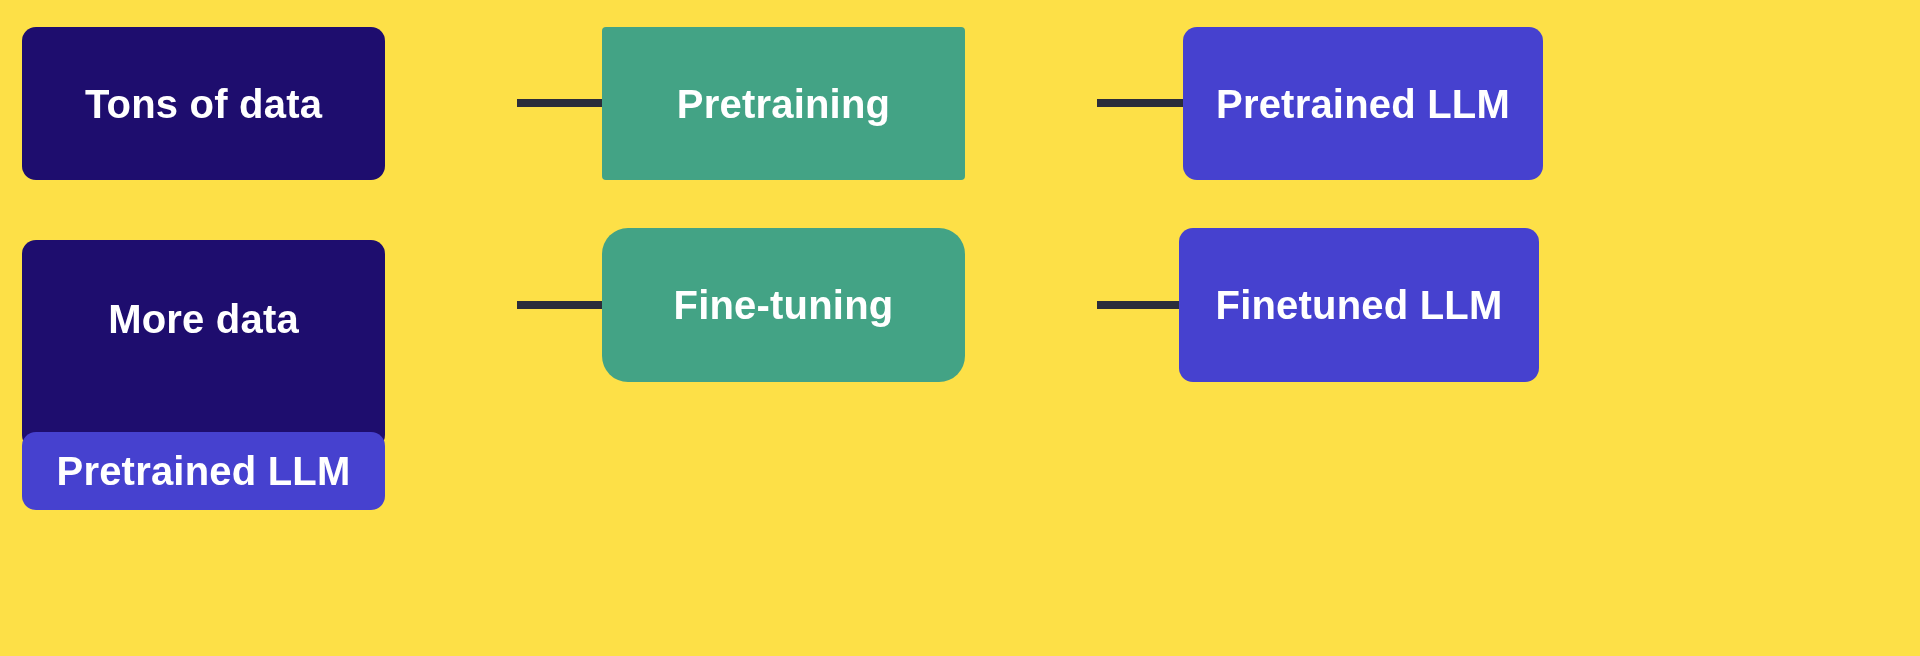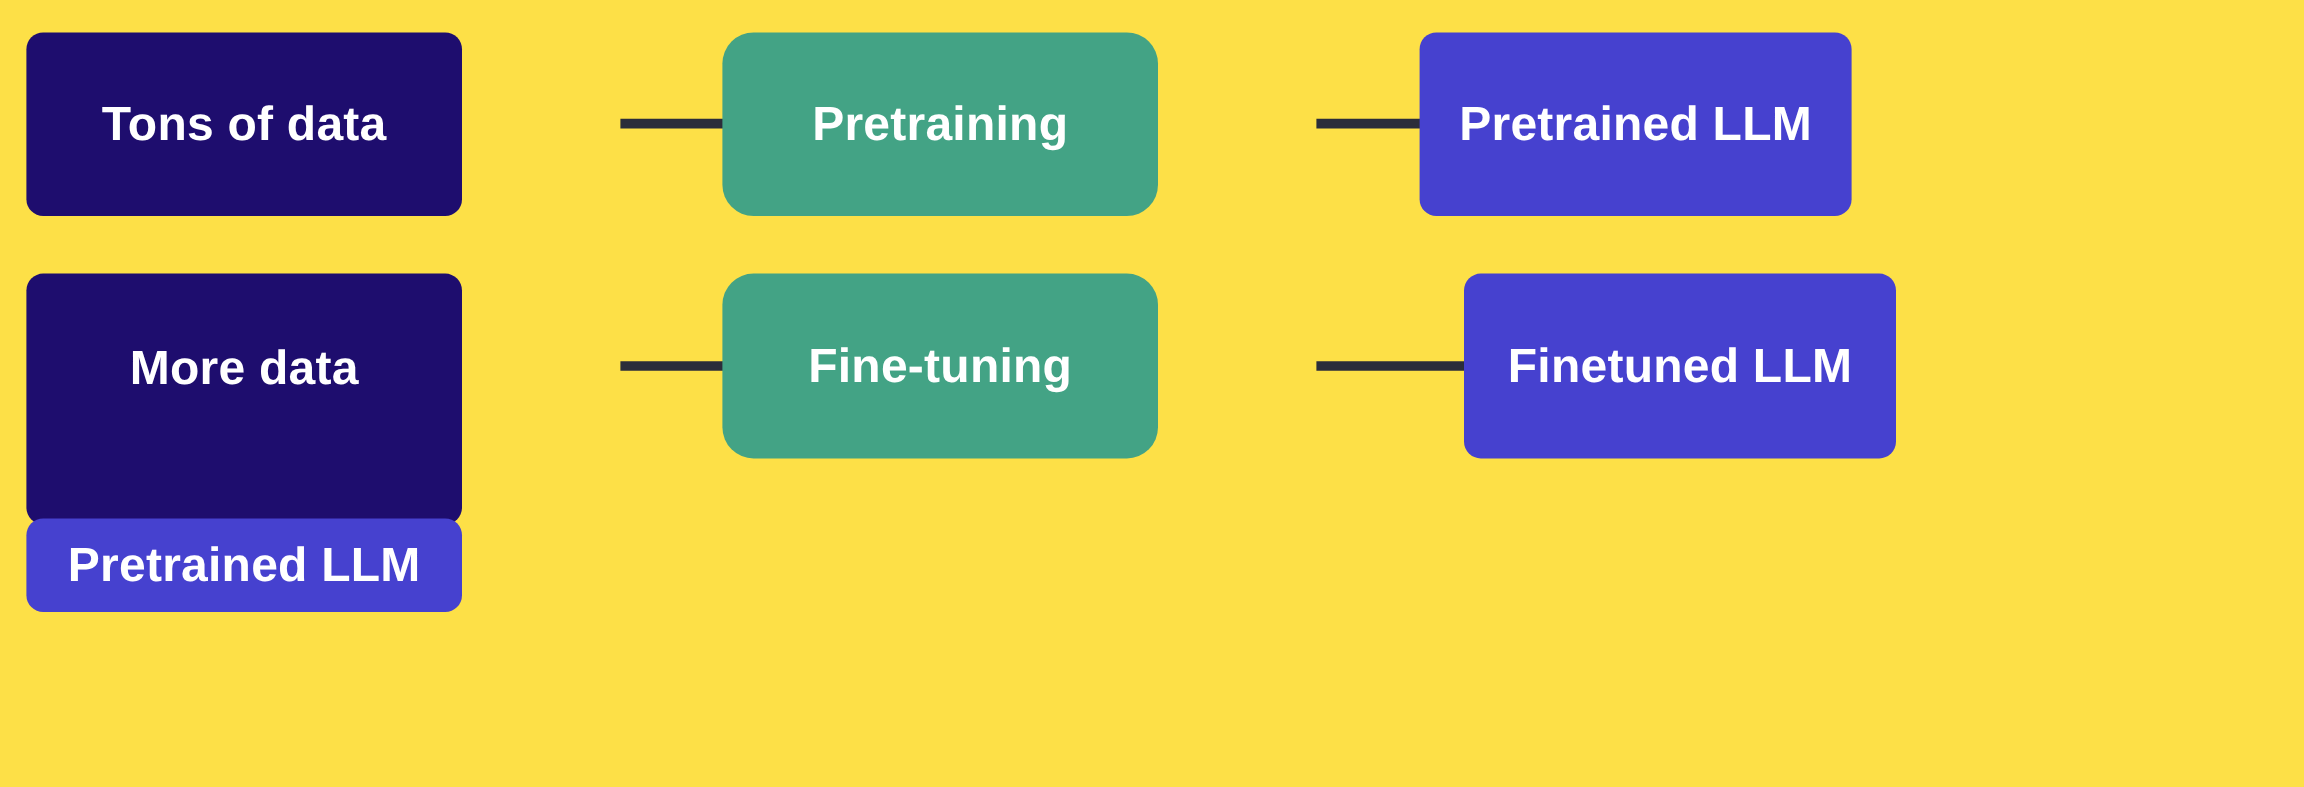--- a/index.html
+++ b/index.html
@@ -46,41 +46,41 @@
     left: 22px;  top: 27px;
     width: 363px; height: 153px;
     background: #1e0d6e;
     border-radius: 14px;
     font-size: 40px;
   }
   .n-pretraining {
     left: 602px; top: 27px;
     width: 363px; height: 153px;
     background: #43a385;
-    border-radius: 26px;
+    border-radius: 4px;
     font-size: 40px;
   }
   .n-pretrained-llm-top {
     left: 1183px; top: 27px;
     width: 360px; height: 153px;
     background: #4641cf;
     border-radius: 14px;
     font-size: 40px;
   }
 
   
   .stack {
     position: absolute;
     left: 22px;
     top: 228px;
     width: 363px;
     height: 282px;
   }
   .n-more-data {
-    left: 0; top: 0;
+    left: 0; top: 12px;
     width: 363px; height: 209px;
     background: #1e0d6e;
     border-radius: 14px;
     font-size: 40px;
     padding-bottom: 52px;
     z-index: 1;
   }
   .n-pretrained-llm-bottom {
     left: 0; top: 204px;
     width: 363px; height: 78px;
@@ -91,21 +91,21 @@
   }
 
   .n-fine-tuning {
     left: 602px; top: 228px;
     width: 363px; height: 154px;
     background: #43a385;
     border-radius: 26px;
     font-size: 40px;
   }
   .n-finetuned-llm {
-    left: 1220px; top: 228px;
+    left: 1179px; top: 228px;
     width: 360px; height: 154px;
     background: #4641cf;
     border-radius: 14px;
     font-size: 40px;
   }
 
   
   .arrow {
     position: absolute;
     width: 186px;

